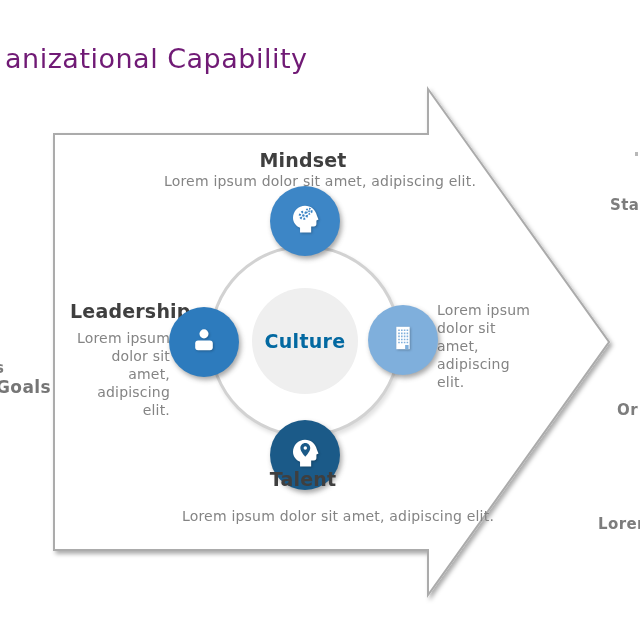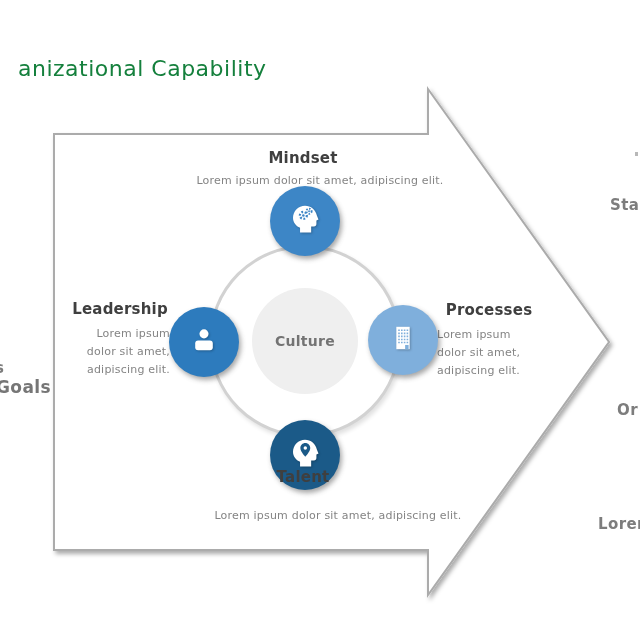--- a/index.html
+++ b/index.html
@@ -1,36 +1,36 @@
 <!DOCTYPE html>
 <html><head>
 <meta charset="utf-8">
 <style>
   html,body{margin:0;padding:0;background:#fff;}
   .slide{position:relative;width:640px;height:640px;background:#ffffff;overflow:hidden;
          font-family:"DejaVu Sans","Liberation Sans",sans-serif;}
-  .title{position:absolute;left:2px;top:40px;margin:16px;font-size:22px;font-weight:400;
-         color:#15803d;letter-spacing:.5px;white-space:nowrap;}
+  .title{position:absolute;left:2px;top:40px;margin:3px;font-size:27px;font-weight:400;
+         color:#701a75;letter-spacing:.5px;white-space:nowrap;}
   .arrow-svg{position:absolute;left:0;top:0;}
   .ring{position:absolute;left:209px;top:245px;width:192px;height:192px;border-radius:50%;
         background:#ffffff;border:3px solid #d2d2d2;box-sizing:border-box;
         box-shadow:2px 3px 4px rgba(0,0,0,.12);}
   .center-circle{position:absolute;left:252px;top:288px;width:106px;height:106px;border-radius:50%;
         background:#efefef;display:flex;align-items:center;justify-content:center;}
-  .center-label{font-size:14px;font-weight:bold;color:#737373;letter-spacing:.3px;}
+  .center-label{font-size:19px;font-weight:bold;color:#0369a1;letter-spacing:.3px;}
   .node{position:absolute;width:70px;height:70px;border-radius:50%;
         display:flex;align-items:center;justify-content:center;
         box-shadow:2px 3px 5px rgba(60,60,60,.45);}
   .node svg{filter:drop-shadow(1px 1.5px 1px rgba(0,0,0,.25));}
   .node-mindset{left:270px;top:186px;}
   .node-leadership{left:169px;top:307px;}
   .node-processes{left:368px;top:305px;}
   .node-talent{left:270px;top:420px;}
-  .heading{position:absolute;font-size:15px;font-weight:bold;color:#3f3f3f;letter-spacing:.2px;white-space:nowrap;}
-  .desc{position:absolute;font-size:11px;color:#848484;letter-spacing:.2px;line-height:18px;}
+  .heading{position:absolute;font-size:19px;font-weight:bold;color:#3f3f3f;letter-spacing:.2px;white-space:nowrap;}
+  .desc{position:absolute;font-size:14px;color:#848484;letter-spacing:.2px;line-height:18px;}
   .center-x{transform:translateX(-50%);}
   .h-mindset{left:303px;top:149px;}
   .d-mindset{left:320px;top:172px;white-space:nowrap;}
   .h-talent{left:303px;top:468px;}
   .d-talent{left:338px;top:507px;white-space:nowrap;}
   .blk-leadership{position:absolute;left:70px;top:300px;width:100px;text-align:right;}
   .blk-processes{position:absolute;left:437px;top:301px;width:104px;text-align:left;}
   .blk .heading{position:static;display:block;margin-bottom:7px;text-align:center;}
   .blk .desc{position:static;display:block;}
   .edge-label{position:absolute;font-size:15px;font-weight:bold;color:#7d7d7d;
@@ -84,21 +84,20 @@
   <div class="node node-leadership" style="background:#2d7bbd;">
     <span>
       <svg width="32" height="32" viewBox="0 0 24 24">
         <circle cx="12" cy="7.4" r="3.4" fill="#ffffff"></circle>
         <rect x="5.4" y="12.4" width="13.2" height="7.2" rx="2.2" fill="#ffffff"></rect>
       </svg>
     </span>
   </div>
 
   <div class="blk blk-processes">
-    <span class="heading">Processes</span>
     <span class="desc">Lorem ipsum dolor sit amet, adipiscing elit.</span>
   </div>
   <div class="node node-processes" style="background:#7fafdc;">
     <span>
       <svg width="32" height="32" viewBox="0 0 24 24">
         <rect x="7" y="3.6" width="10" height="16.8" fill="#ffffff"></rect>
         <line x1="9" y1="5.6" x2="9" y2="16.4" stroke="#7fafdc" stroke-width="1.2" stroke-dasharray="1.2 1.1"></line>
         <line x1="11.1" y1="5.6" x2="11.1" y2="16.4" stroke="#7fafdc" stroke-width="1.2" stroke-dasharray="1.2 1.1"></line>
         <line x1="13.2" y1="5.6" x2="13.2" y2="16.4" stroke="#7fafdc" stroke-width="1.2" stroke-dasharray="1.2 1.1"></line>
         <line x1="15.3" y1="5.6" x2="15.3" y2="16.4" stroke="#7fafdc" stroke-width="1.2" stroke-dasharray="1.2 1.1"></line>

